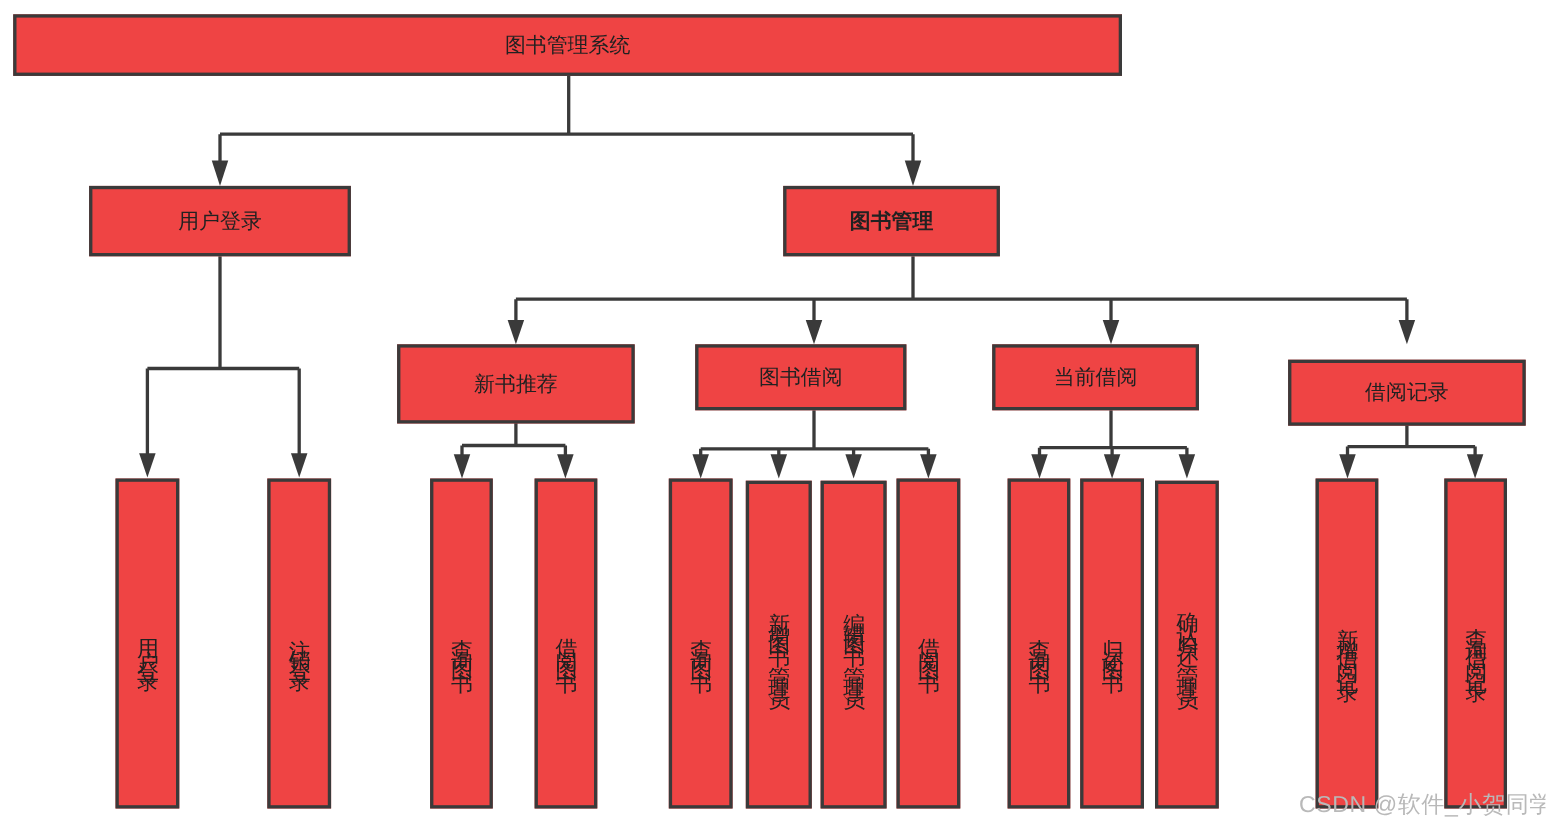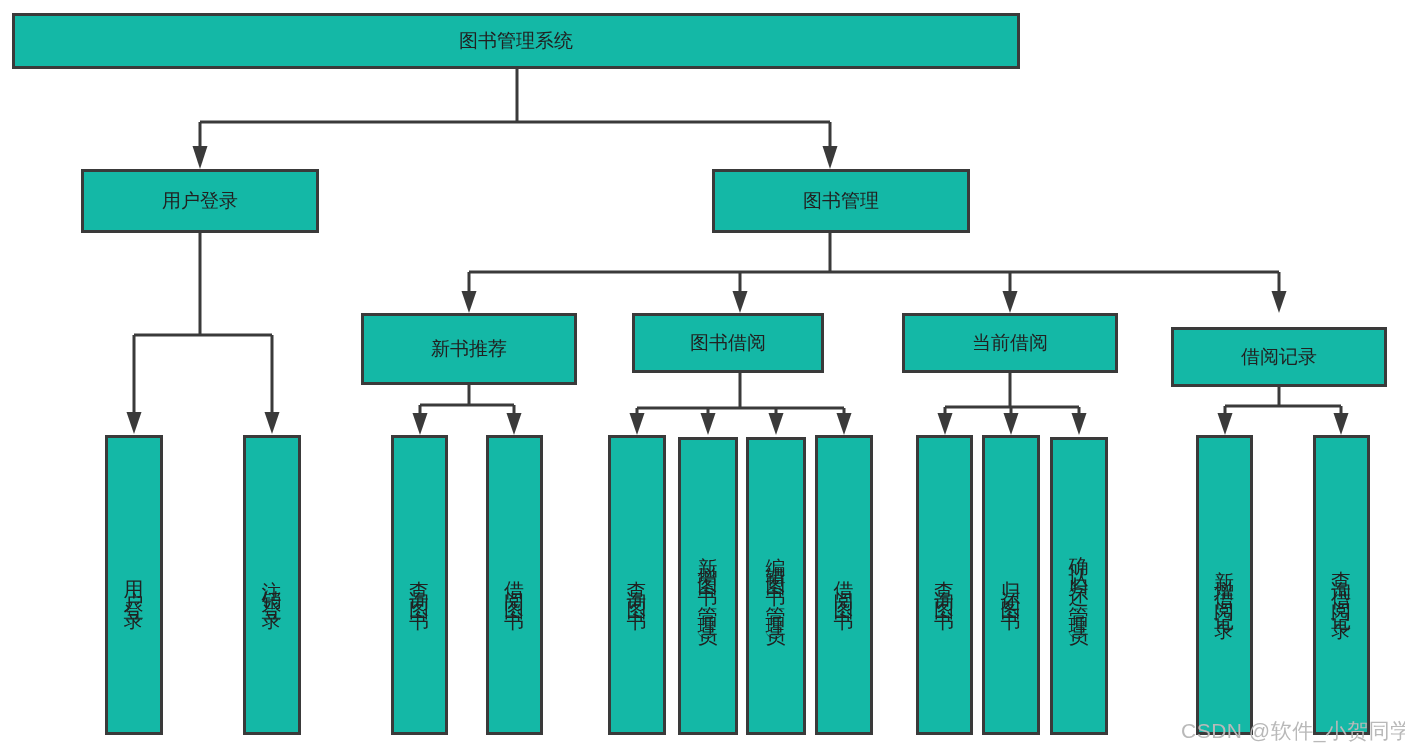--- a/index.html
+++ b/index.html
@@ -21,21 +21,21 @@
     height: 747px;
   }
   .wires {
     position: absolute;
     left: 0; top: 0;
     z-index: 1;
   }
   .box {
     position: absolute;
     box-sizing: border-box;
-    background: #14b8a6;
+    background: #ef4444;
     border: 3px solid #3a3a3a;
     display: flex;
     align-items: center;
     justify-content: center;
     color: #212121;
     z-index: 2;
     text-align: center;
   }
   .box.h1 { font-size: 19px; }
   .box.h2 { font-size: 19px; }
@@ -104,31 +104,31 @@
     </g>
   </svg>
 
   <div class="box h1" style="left:12px; top:13px; width:1008px; height:56px;">
     <span>图书管理系统</span>
   </div>
 
   <div class="box h2" style="left:81px; top:169px; width:238px; height:64px;">
     <span>用户登录</span>
   </div>
-  <div class="box h2" style="left:712px; top:169px; width:258px; height:64px;">
+  <div class="box h2" style="left:712px; top:169px; width:197px; height:64px;font-weight:bold;">
     <span>图书管理</span>
   </div>
 
   <div class="box h3" style="left:361px; top:313px; width:216px; height:72px;">
     <span>新书推荐</span>
   </div>
   <div class="box h3" style="left:632px; top:313px; width:192px; height:60px;">
     <span>图书借阅</span>
   </div>
-  <div class="box h3" style="left:902px; top:313px; width:216px; height:60px;font-family:Liberation Mono, monospace;">
+  <div class="box h3" style="left:902px; top:313px; width:188px; height:60px;font-family:Liberation Mono, monospace;">
     <span>当前借阅</span>
   </div>
   <div class="box h3" style="left:1171px; top:327px; width:216px; height:60px;">
     <span>借阅记录</span>
   </div>
 
   <div class="box" style="left:105px; top:435px; width:58px; height:300px;">
     <span class="vtext">用户登录</span>
   </div>
   <div class="box" style="left:243px; top:435px; width:58px; height:300px;">

